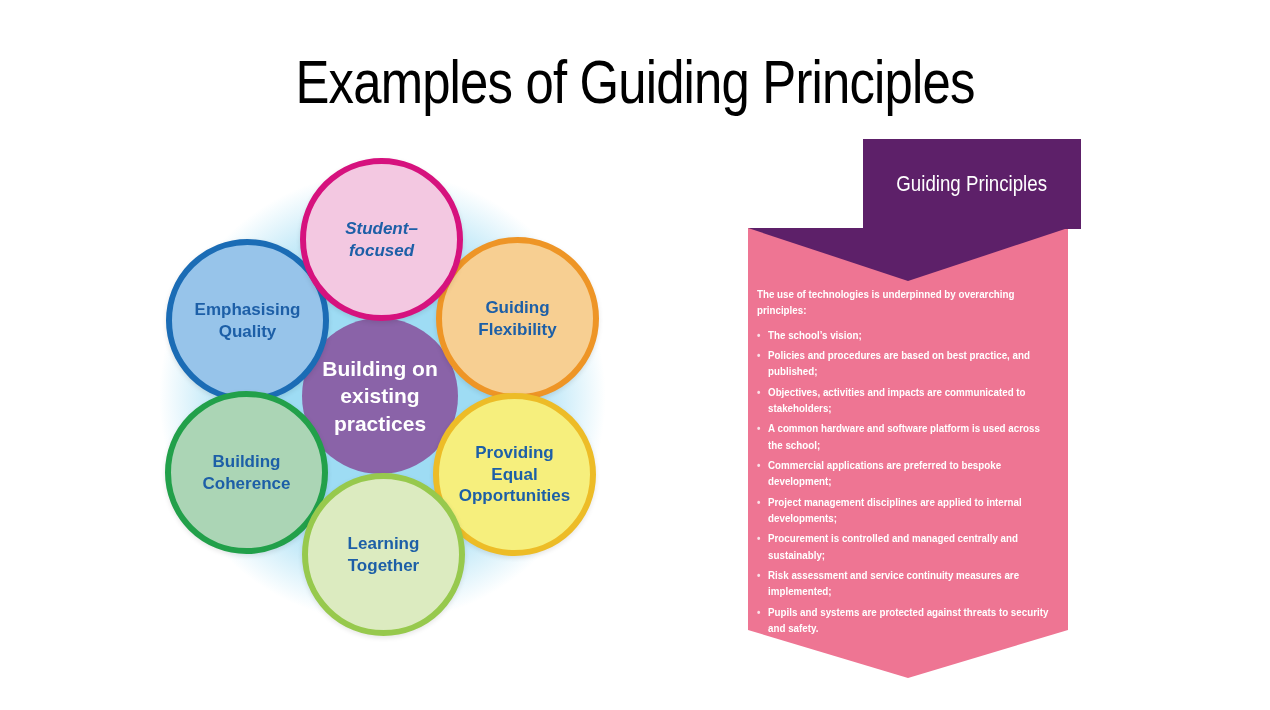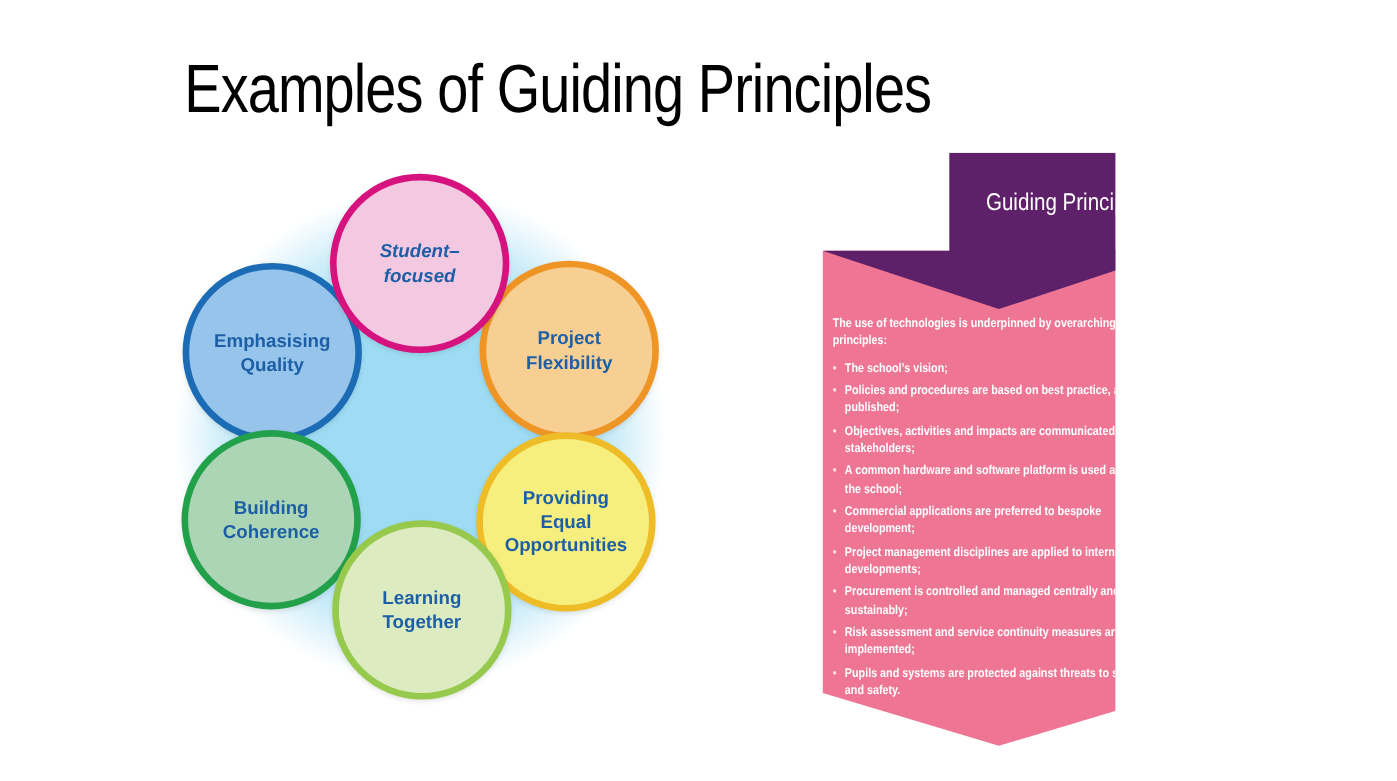--- a/index.html
+++ b/index.html
@@ -1,17 +1,17 @@
 <!DOCTYPE html>
 <html><head>
 <meta charset="utf-8">
 <style>
   html,body { margin:0; padding:0; background:#fff; }
   .slide {
-    position:relative; width:1014px; height:710px; background:#ffffff;
+    position:relative; width:1270px; height:710px; background:#ffffff;
     overflow:hidden; font-family:"Liberation Sans", sans-serif;
   }
 
   
   .title {
     position:absolute; top:46px; left:0; width:100%;
     text-align:center; font-size:62px; font-weight:400; color:#000;
     transform:scaleX(0.82); letter-spacing:-1px; white-space:nowrap;
   }
 
@@ -72,27 +72,32 @@
 </head>
 <body>
 
 <div class="slide">
 
   <div class="title">Examples of Guiding Principles</div>
 
   <div class="diagram">
     <div class="glow"></div>
 
+    <div class="center-circle">
+      <span>Building on
+existing
+practices</span>
+    </div>
 
     <div class="petal p-student">
       <span>Student–
 focused</span>
     </div>
     <div class="petal p-allowing">
-      <span>Project
+      <span>Guiding
 Flexibility</span>
     </div>
     <div class="petal p-learning">
       <span>Learning
 Together</span>
     </div>
     <div class="petal p-providing">
       <span>Providing
 Equal
 Opportunities</span>

